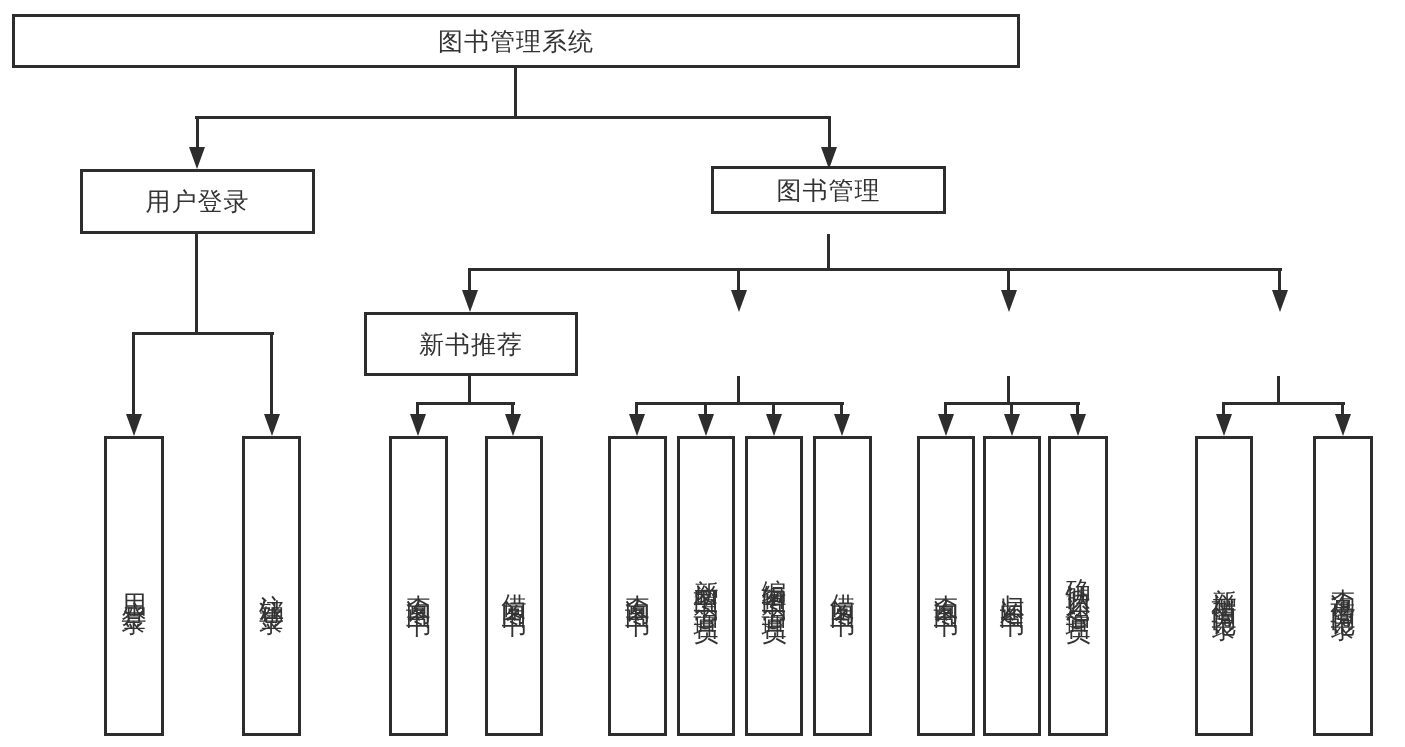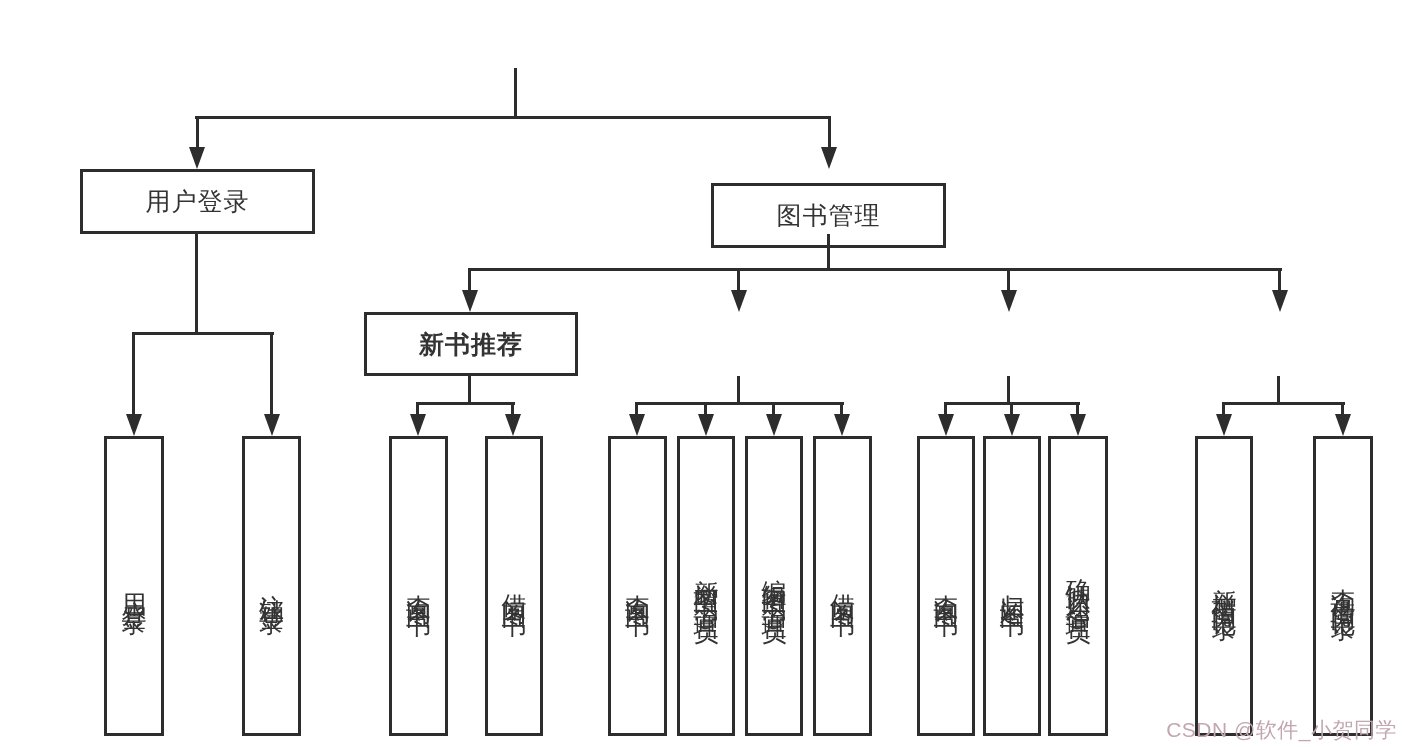--- a/index.html
+++ b/index.html
@@ -56,50 +56,51 @@
     color:#c2a6b0;
     letter-spacing:0.5px;
     white-space:nowrap;
   }
 </style>
 </head>
 <body>
 
 <div class="canvas">
 
+  <div class="node" style="left:12px;top:14px;width:1008px;height:54px;">图书管理系统</div>
 
   <div class="vl" style="left:514px;top:68px;height:50px;"></div>
   <div class="hl" style="left:195px;top:116px;width:636px;"></div>
   <div class="vl" style="left:196px;top:116px;height:36px;"></div>
   <div class="ah" style="left:189px;top:147px;"></div>
   <div class="vl" style="left:828px;top:116px;height:36px;"></div>
   <div class="ah" style="left:821px;top:147px;"></div>
 
   <div class="node" style="left:80px;top:169px;width:235px;height:65px;">用户登录</div>
-  <div class="node" style="left:711px;top:183px;width:235px;height:65px;">图书管理</div>
+  <div class="node" style="left:711px;top:166px;width:235px;height:48px;">图书管理</div>
 
   <div class="vl" style="left:195px;top:234px;height:101px;"></div>
   <div class="hl" style="left:132px;top:332px;width:142px;"></div>
   <div class="vl" style="left:132px;top:332px;height:84px;"></div>
   <div class="ah" style="left:126px;top:414px;"></div>
   <div class="vl" style="left:270px;top:332px;height:84px;"></div>
   <div class="ah" style="left:264px;top:414px;"></div>
 
   <div class="vl" style="left:827px;top:234px;height:37px;"></div>
   <div class="hl" style="left:469px;top:268px;width:813px;"></div>
   <div class="vl" style="left:468px;top:268px;height:26px;"></div>
   <div class="ah" style="left:462px;top:290px;"></div>
   <div class="vl" style="left:737px;top:268px;height:26px;"></div>
   <div class="ah" style="left:731px;top:290px;"></div>
   <div class="vl" style="left:1007px;top:268px;height:26px;"></div>
   <div class="ah" style="left:1001px;top:290px;"></div>
   <div class="vl" style="left:1278px;top:268px;height:26px;"></div>
   <div class="ah" style="left:1272px;top:290px;"></div>
 
-  <div class="node" style="left:364px;top:312px;width:214px;height:64px;font-weight:bold;">新书推荐</div>
+  <div class="node" style="left:364px;top:312px;width:214px;height:64px;">新书推荐</div>
 
   <div class="vl" style="left:468px;top:376px;height:29px;"></div>
   <div class="hl" style="left:417px;top:402px;width:98px;"></div>
   <div class="vl" style="left:416px;top:402px;height:16px;"></div>
   <div class="ah" style="left:410px;top:414px;"></div>
   <div class="vl" style="left:511px;top:402px;height:16px;"></div>
   <div class="ah" style="left:505px;top:414px;"></div>
 
   <div class="vl" style="left:737px;top:376px;height:29px;"></div>
   <div class="hl" style="left:636px;top:402px;width:208px;"></div>
@@ -165,15 +166,14 @@
     <span class="vtext">确认归还（管理员）</span>
   </div>
 
   <div class="leaf" style="left:1195px;width:58px;">
     <span class="vtext">新增借阅记录</span>
   </div>
   <div class="leaf" style="left:1313px;width:60px;">
     <span class="vtext">查询借阅记录</span>
   </div>
 
-  <div class="watermark">CSDN @软件_小贺同学</div>
 
 </div>
 
 </body></html>

